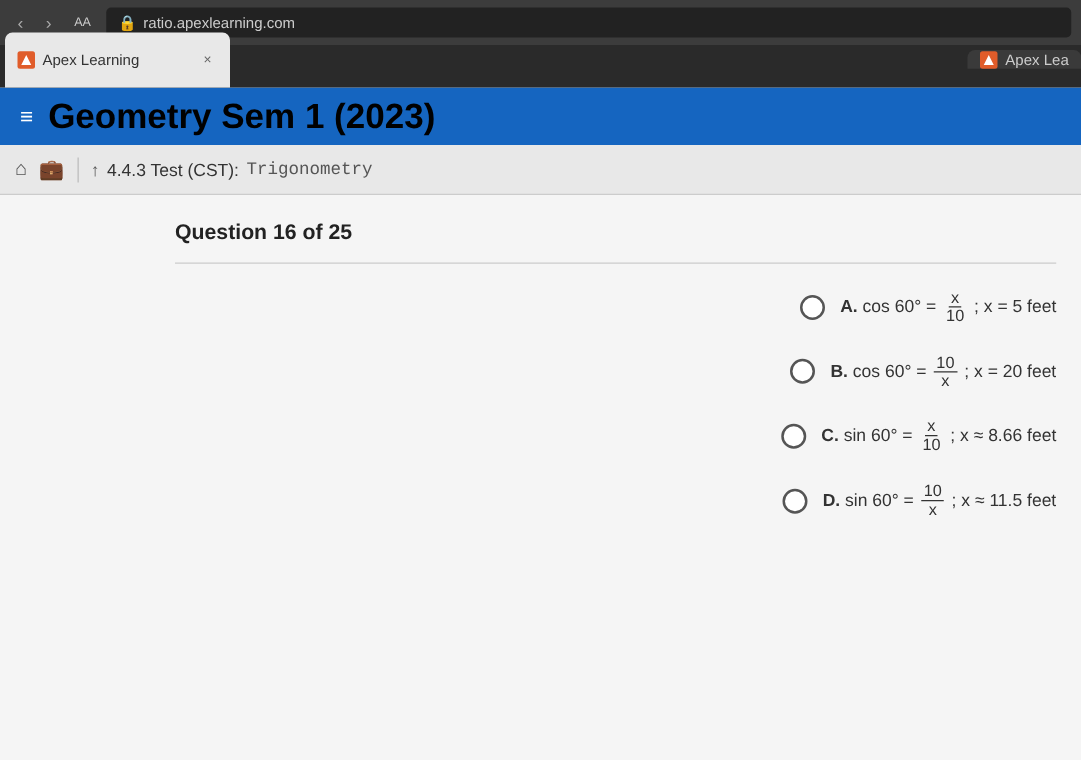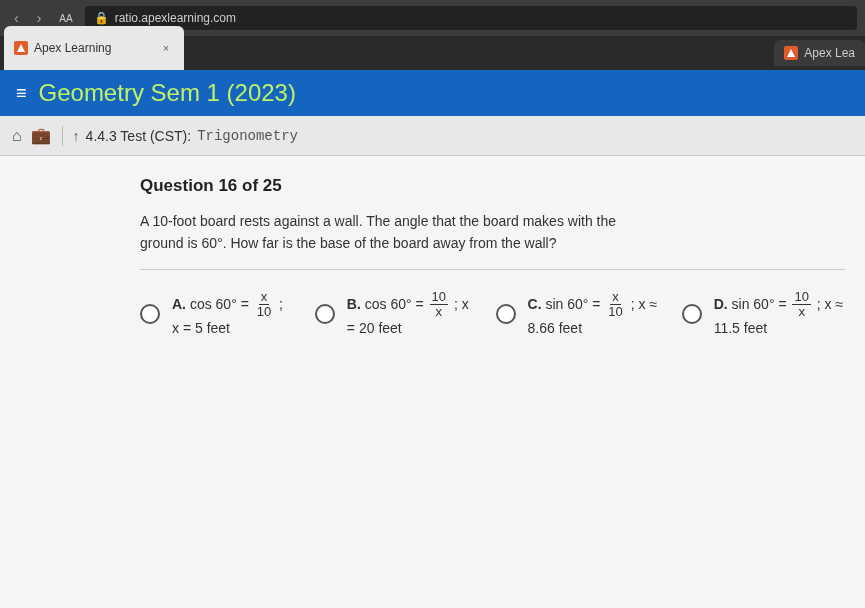--- a/index.html
+++ b/index.html
@@ -92,23 +92,23 @@
       align-items: center;
       padding: 0 16px;
       gap: 12px;
     }
     .hamburger-icon {
       color: white;
       font-size: 18px;
       cursor: pointer;
     }
     .app-title {
-      color: #bef264;
-      font-size: 24px;
-      font-weight: normal;
+      color: #000000;
+      font-size: 28px;
+      font-weight: bold;
     }
 
     
     .course-nav {
       background: #e8e8e8;
       height: 40px;
       display: flex;
       align-items: center;
       padding: 0 12px;
       gap: 10px;
@@ -167,21 +167,21 @@
     }
 
     .divider {
       border: none;
       border-top: 1px solid #ccc;
       margin-bottom: 20px;
     }
 
     .answer-options {
       display: flex;
-      flex-direction: row;
+      flex-direction: column;
       gap: 22px;
       align-items: flex-end;
     }
 
     .answer-option {
       display: flex;
       align-items: center;
       gap: 12px;
       cursor: pointer;
     }
@@ -244,21 +244,21 @@
 <div class="tab-bar" style="position:relative;">
   <div class="tab">
     <div class="tab-favicon">
       <svg width="10" height="10" viewBox="0 0 10 10">
           <polygon points="5,1 9,9 1,9" fill="white"></polygon>
         </svg>
     </div>
     <span>Apex Learning</span>
     <span class="tab-close">×</span>
   </div>
-  <div style="position:absolute; right:0; top:4px; background:#3a3a3a; border-radius:6px 6px 0 0; height:26px; display:flex; align-items:center; padding:0 10px; font-size:12px; color:#ccc; gap:6px;">
+  <div style="position:absolute; right:0; top:4px; background:#3a3a3a; border-radius:6px 6px 0 0; height:15px; display:flex; align-items:center; padding:0 10px; font-size:12px; color:#ccc; gap:6px;">
     <div class="tab-favicon">
       <svg width="10" height="10" viewBox="0 0 10 10">
           <polygon points="5,1 9,9 1,9" fill="white"></polygon>
         </svg>
     </div>
     <span>Apex Lea</span>
   </div>
 </div>
 
 <div class="app-header">
@@ -272,24 +272,20 @@
   <div class="nav-separator"></div>
   <div class="nav-breadcrumb">
     <span style="font-size:14px; color:#555;">↑</span>
     <span style="font-weight:normal; color:#333;">4.4.3 Test (CST):</span>
     <span style="color:#555;font-family:Liberation Mono, monospace;">Trigonometry</span>
   </div>
 </div>
 
 <div class="main-content">
   <div class="question-header">Question 16 of 25</div>
-  <div class="question-body">
-    <span>A 10-foot board rests against a wall. The angle that the board makes with the</span><br>
-    <span>ground is 60°. How far is the base of the board away from the wall?</span>
-  </div>
   <hr class="divider">
   <div class="answer-options">
 
     <div class="answer-option">
       <div class="radio-circle"></div>
       <div class="answer-text">
         <span class="answer-label">A.</span>
         <span> cos 60° = </span>
         <span class="fraction">
           <span class="numer">x</span>

